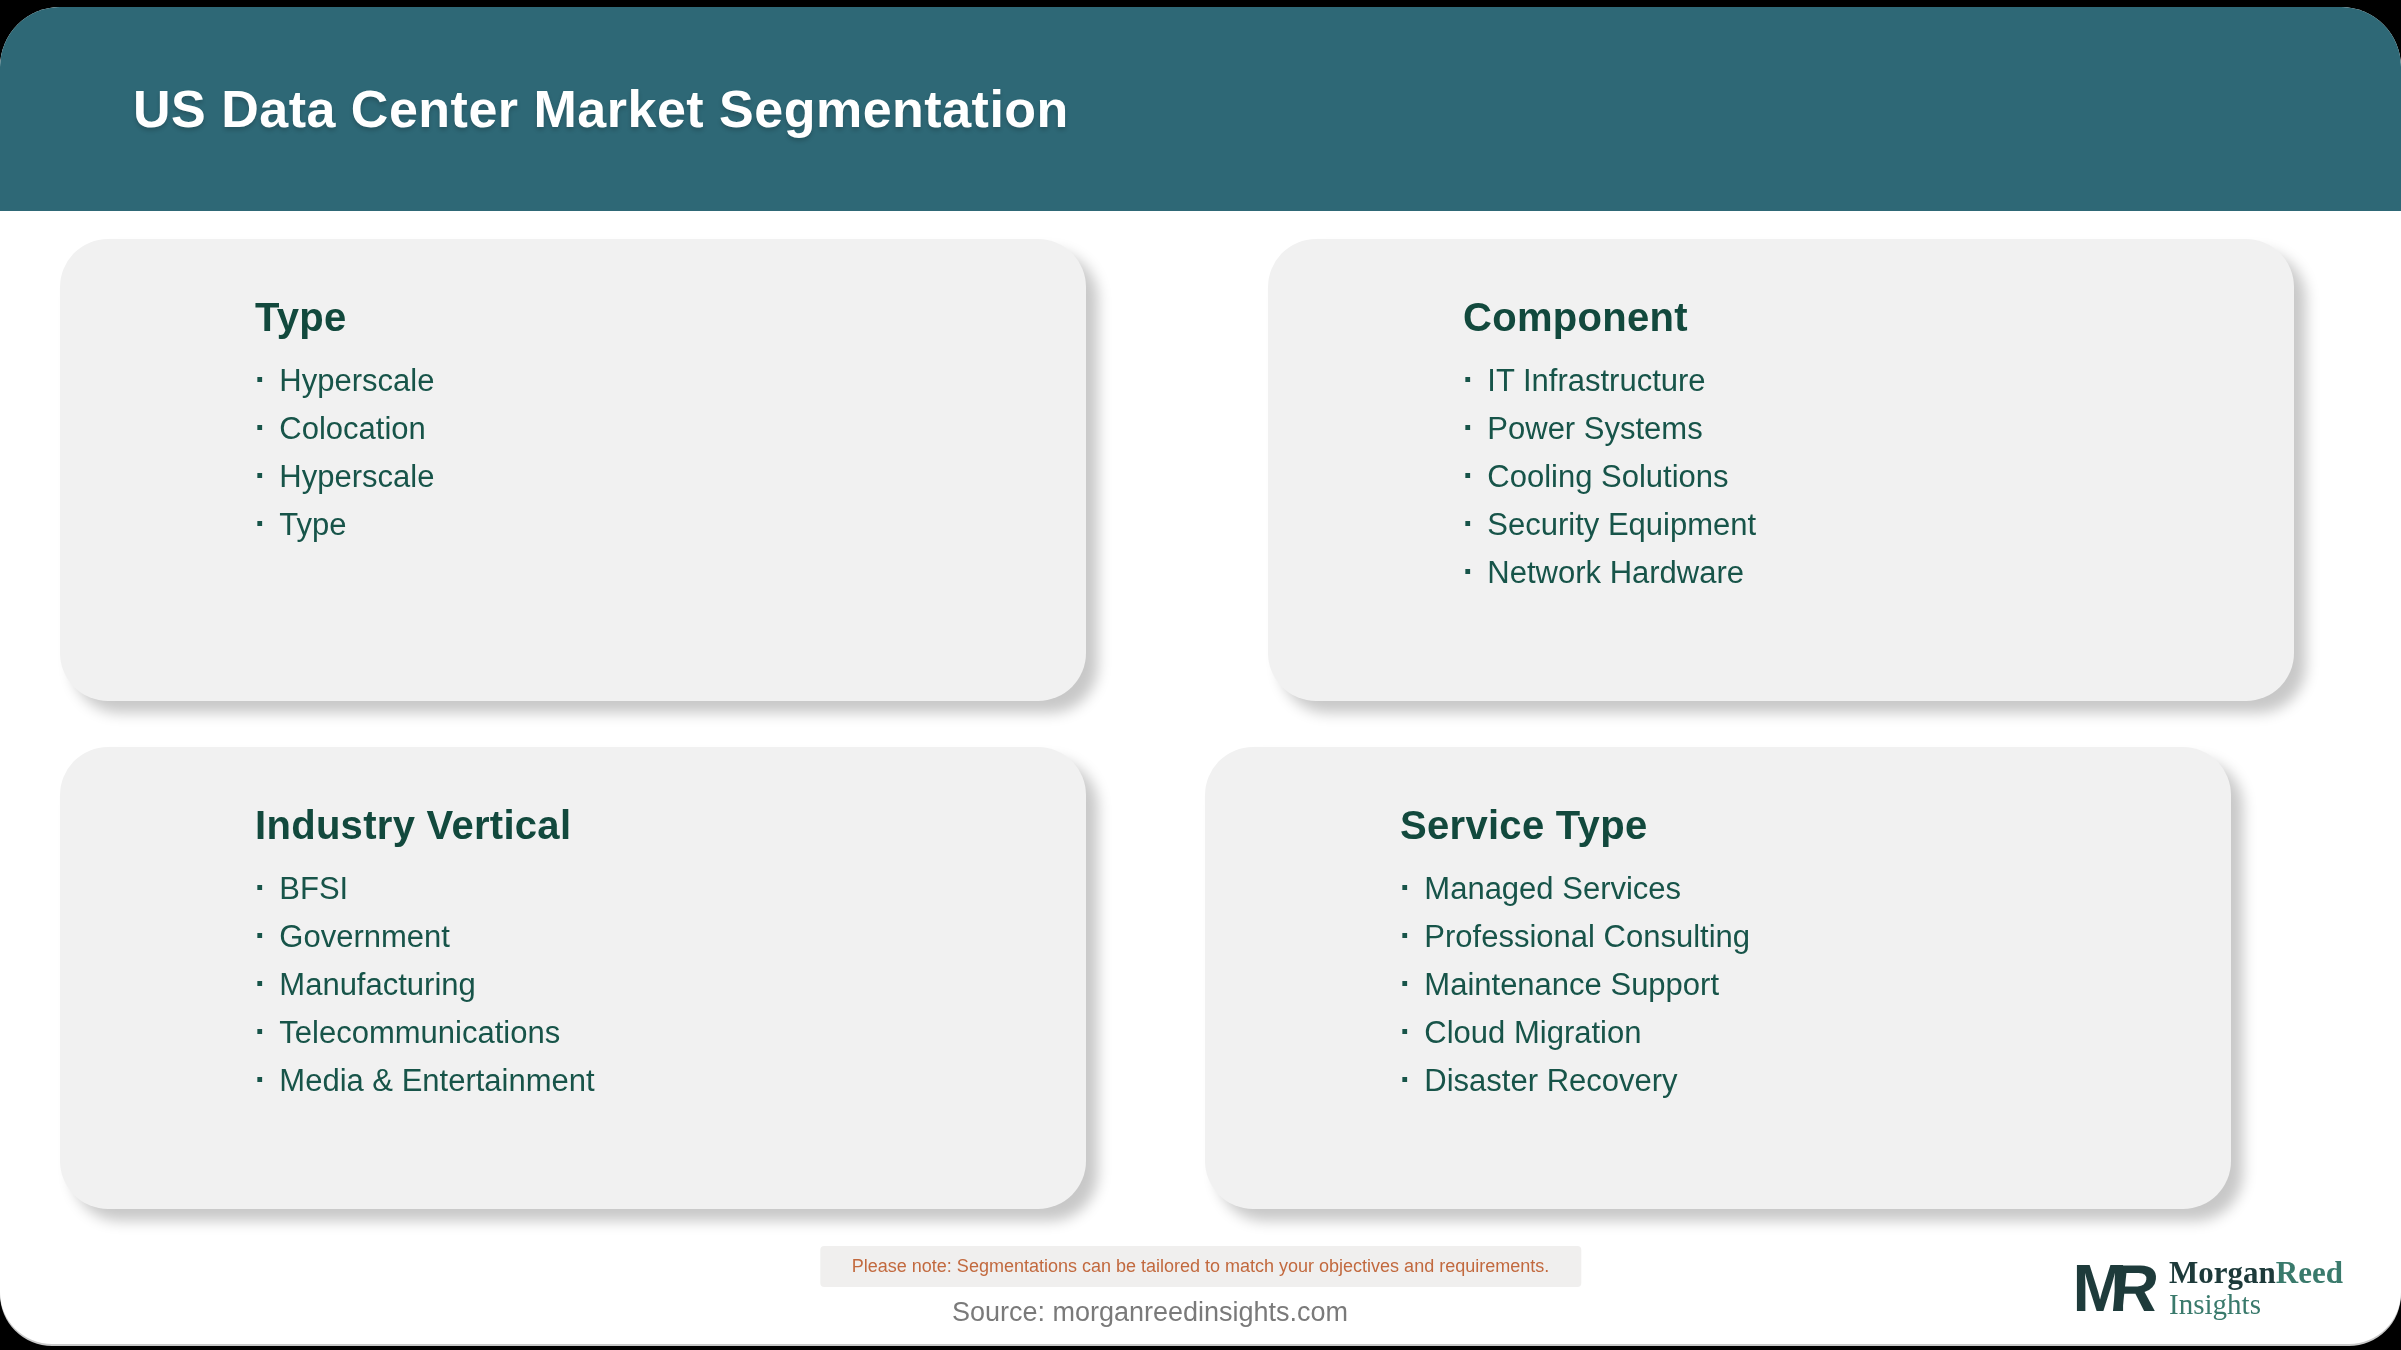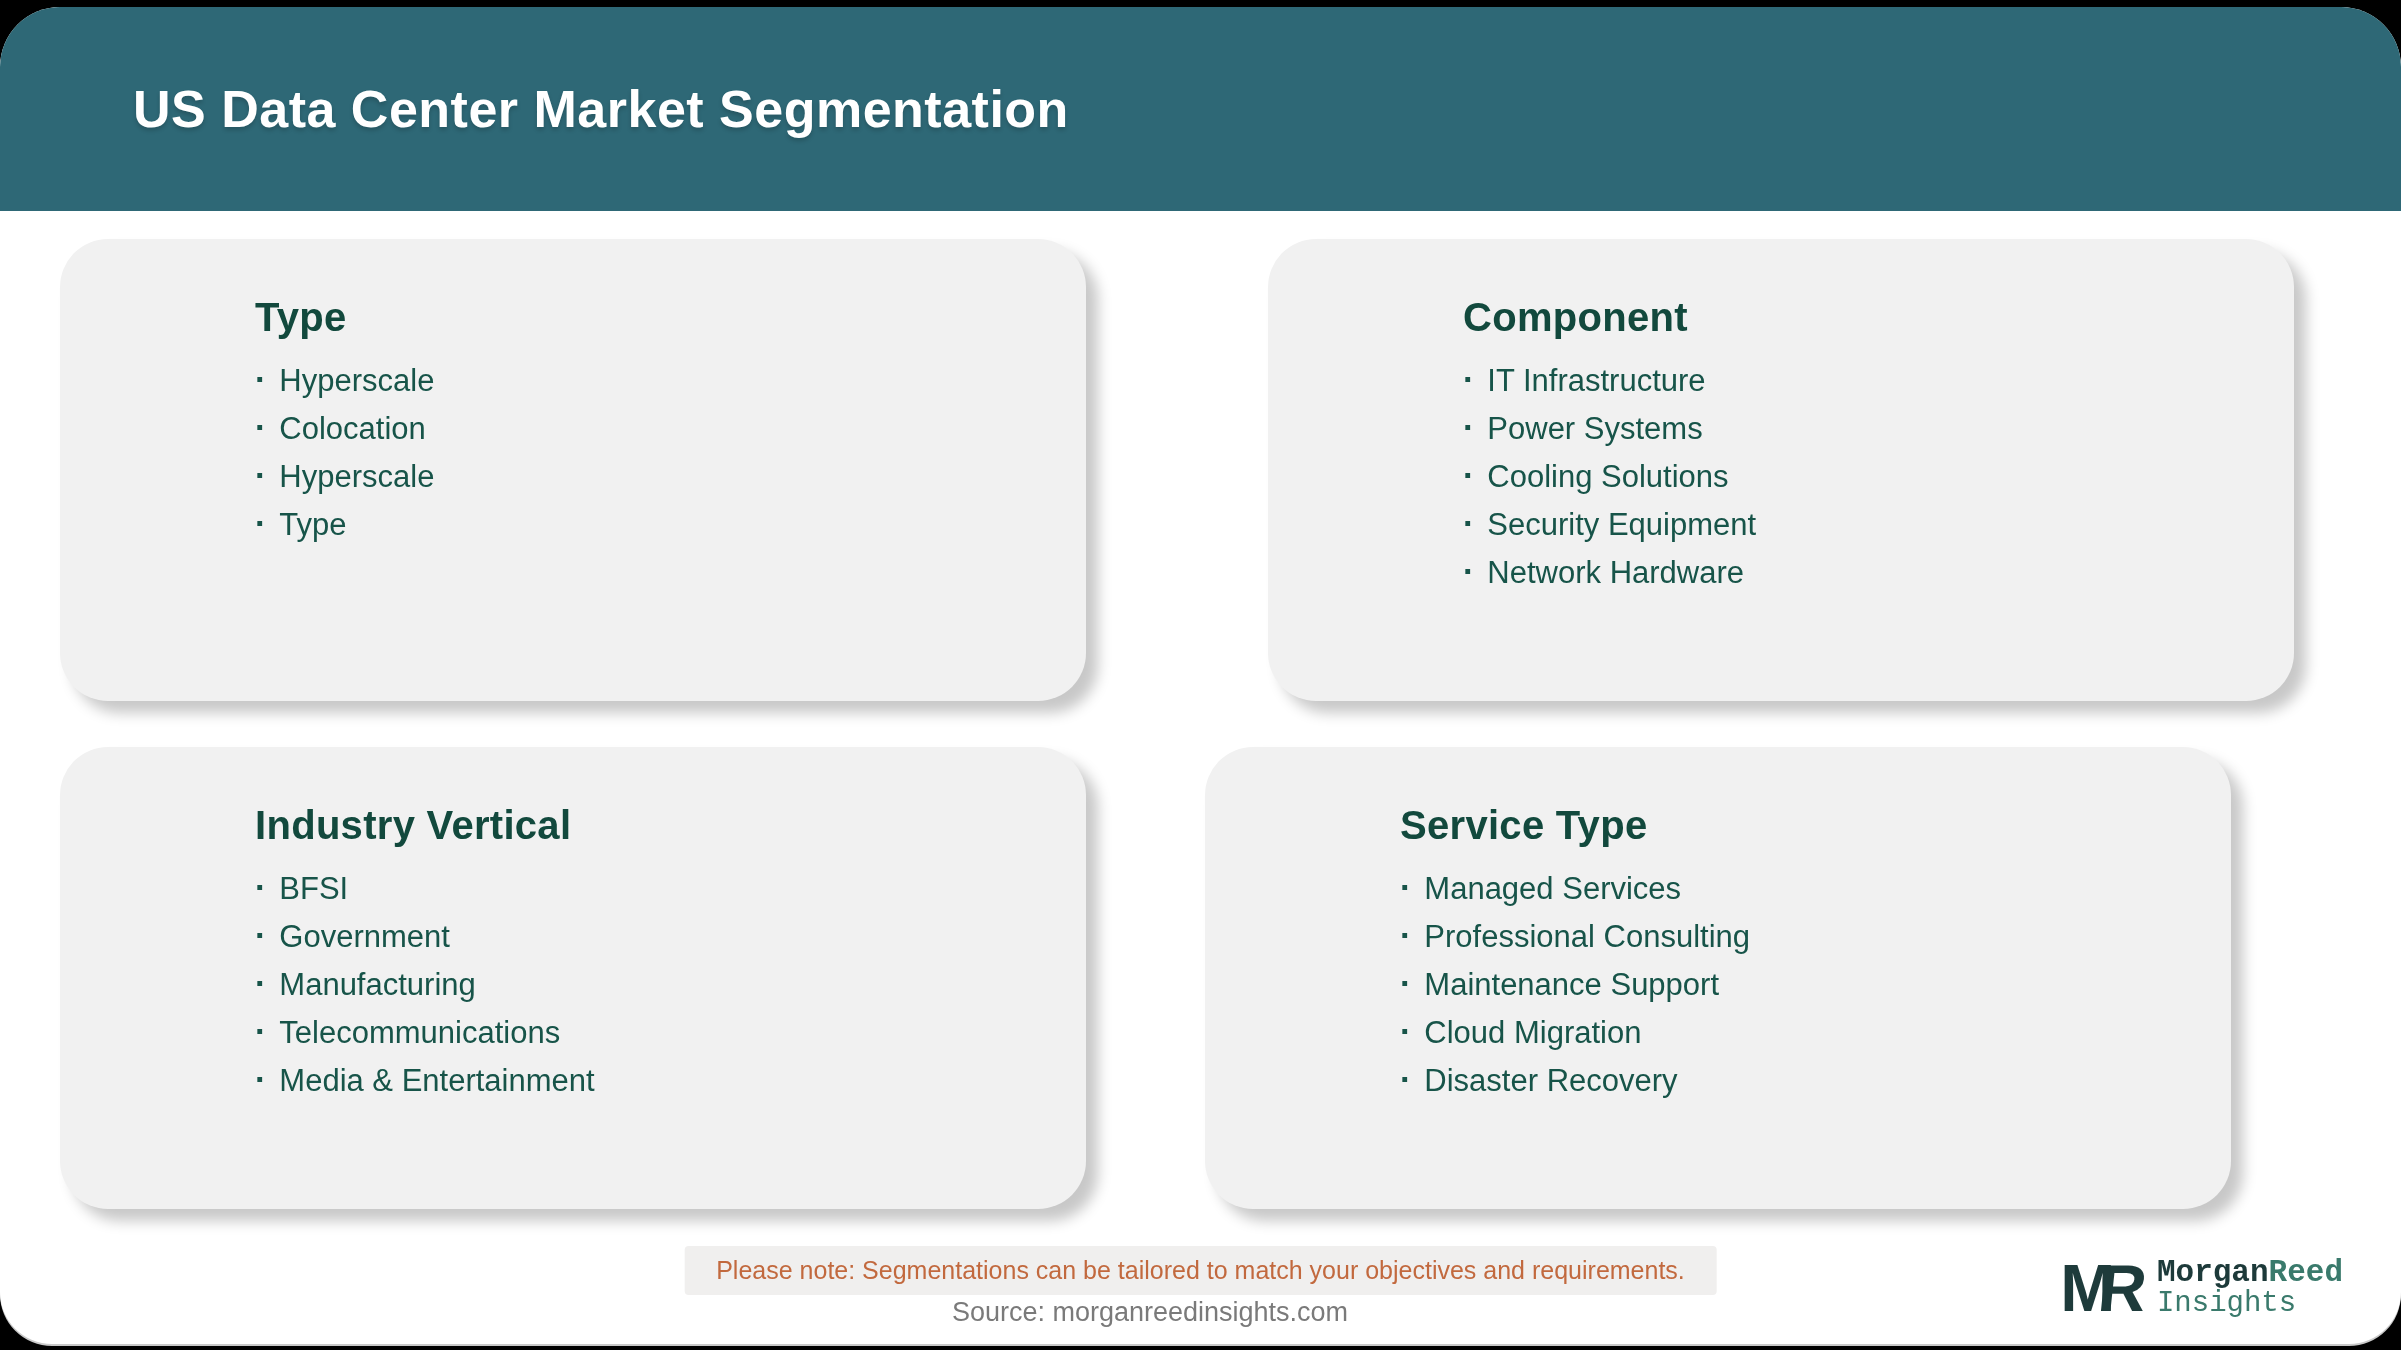--- a/index.html
+++ b/index.html
@@ -82,21 +82,21 @@
   .card-industry        { left: 60px;   top: 740px; }
   .card-service         { left: 1205px; top: 740px; }
 
   .note-pill {
     position: absolute;
     top: 1239px;
     left: 50%;
     transform: translateX(-50%);
     background: #f0efee;
     color: #c2693e;
-    font-size: 25px;
+    font-size: 18px;
     padding: 10px 32px;
     border-radius: 4px;
     white-space: nowrap;
     text-align: center;
   }
   .source-line {
     position: absolute;
     top: 1290px;
     left: 0;
     width: 2300px;
@@ -116,21 +116,21 @@
     font-weight: 800;
     color: #1e3b3b;
     letter-spacing: 0;
     line-height: 1;
     display: flex;
   }
   .monogram .m { z-index: 1; }
   .monogram .r { margin-left: -16px; transform: skewX(-6deg); }
   .logo-text {
     margin-left: 10px;
-    font-family: Liberation Mono, monospace;
+    font-family: Liberation Serif, serif;
     line-height: 1.05;
   }
   .logo-line1 { font-size: 31px; font-weight: bold; }
   .logo-line1 .primary   { color: #1d3a3a; }
   .logo-line1 .secondary { color: #3a7a6c; }
   .logo-line2 { font-size: 29px; color: #3a7a6c; }
 </style>
 </head>
 <body>
 

